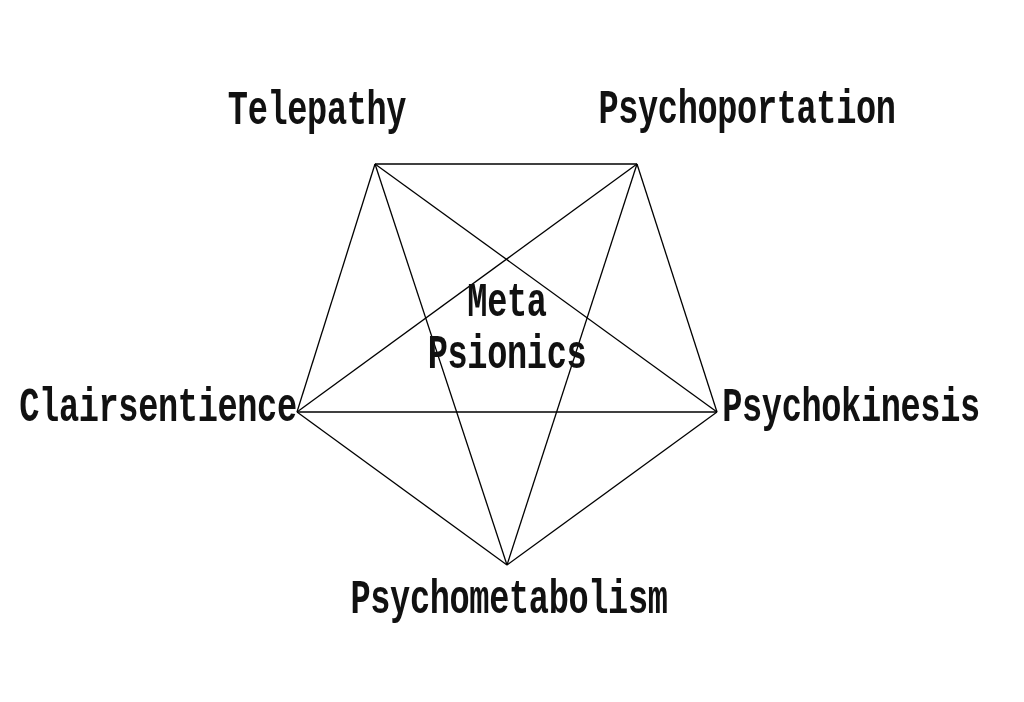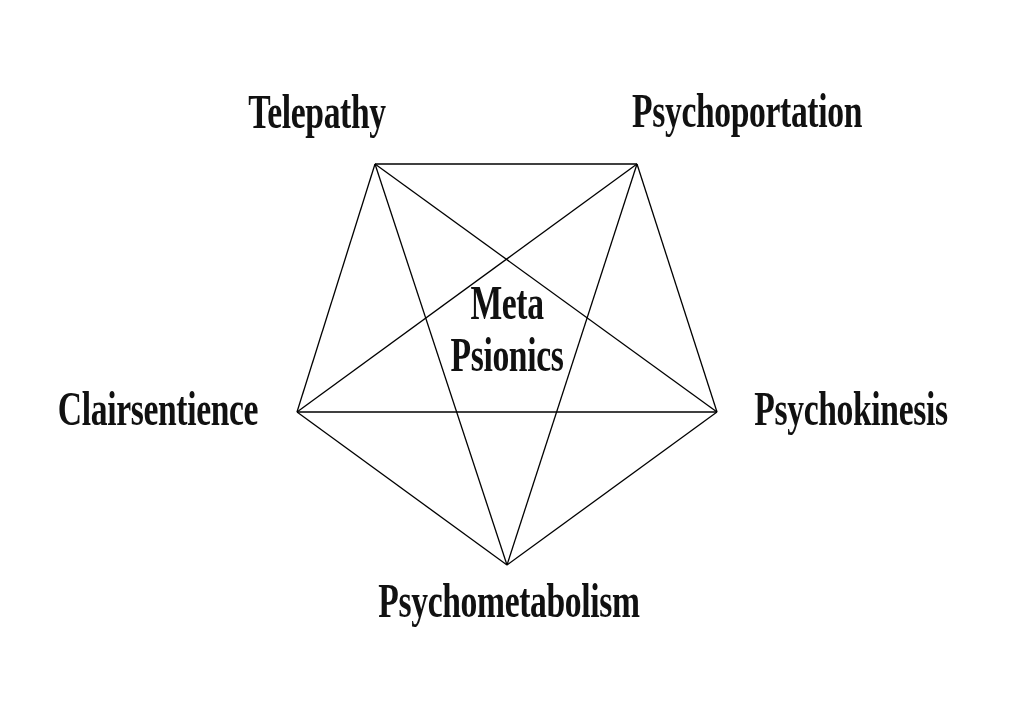--- a/index.html
+++ b/index.html
@@ -6,21 +6,21 @@
     margin: 0;
     padding: 0;
     background: #ffffff;
   }
   .canvas {
     position: relative;
     width: 1024px;
     height: 702px;
     background: #ffffff;
     overflow: hidden;
-    font-family: Liberation Serif, serif;
+    font-family: Liberation Mono, monospace;
   }
   .graph-svg {
     position: absolute;
     left: 0;
     top: 0;
     width: 1024px;
     height: 702px;
   }
   .node-label {
     position: absolute;

